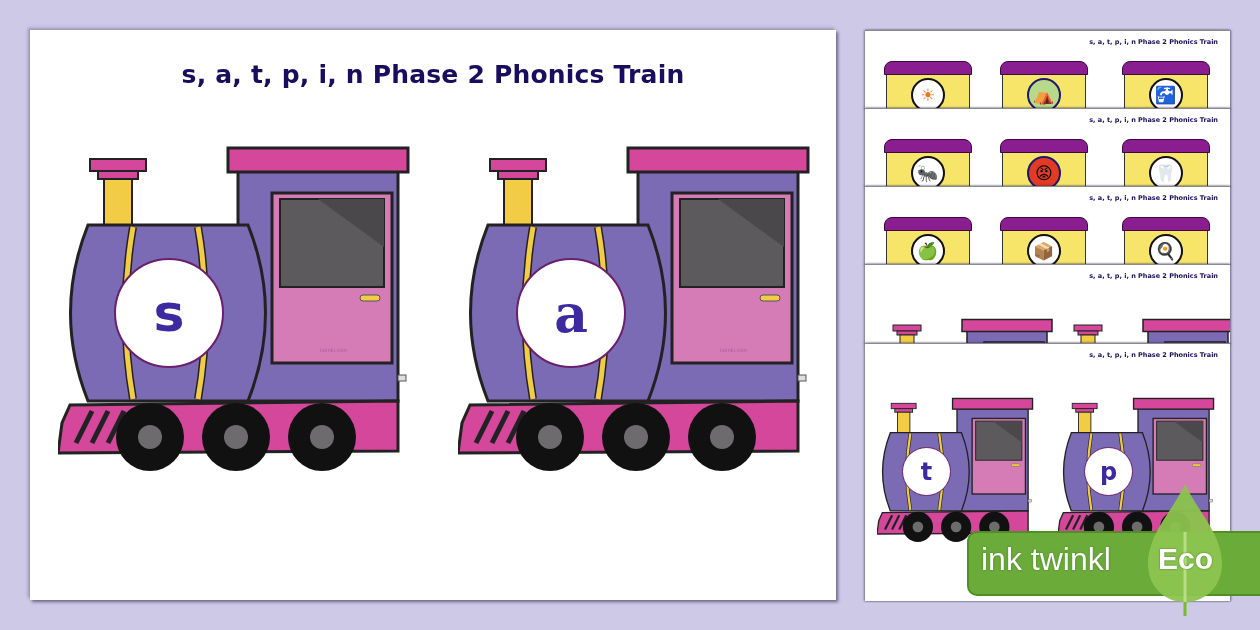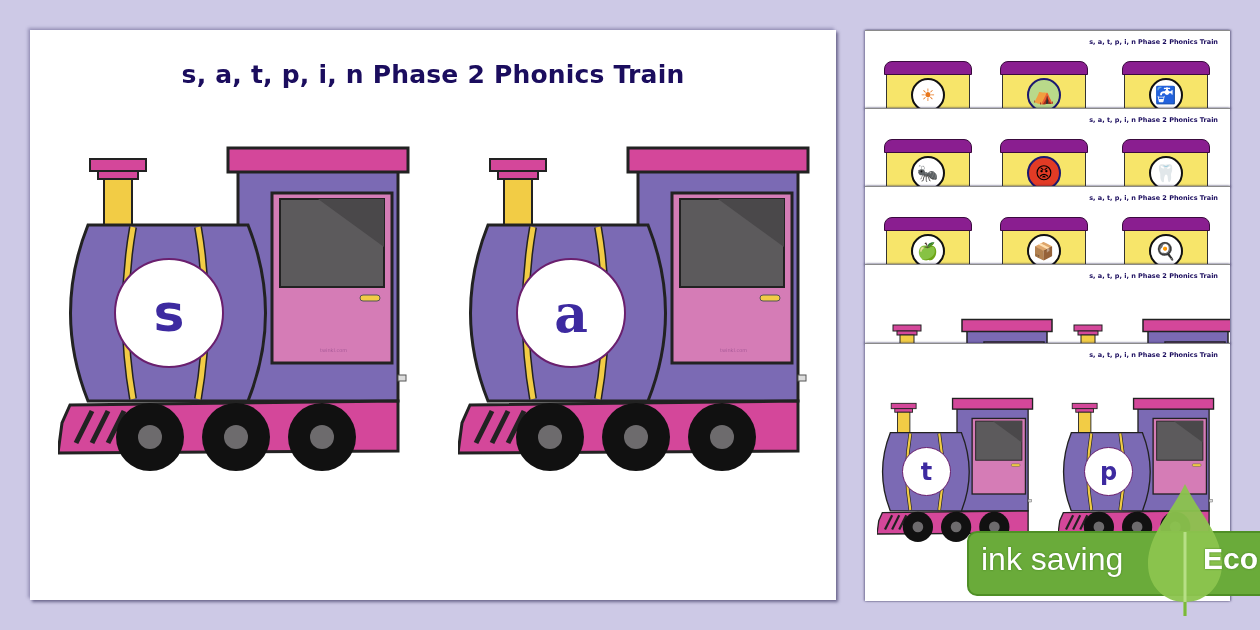--- a/index.html
+++ b/index.html
@@ -65,21 +65,20 @@
   .eco-ink {
     position: absolute; left: 12px; top: 8px; font-size: 32px; color: #fff;
     font-family: "Liberation Sans", sans-serif;
     text-shadow: 0 0 2px #3f7a1d;
   }
   .eco-leaf { position: absolute; left: 1146px; top: 482px; }
   .eco-word {
     position: absolute; left: 1158px; top: 542px; font-size: 30px; font-weight: bold;
     color: #fff; font-family: "Liberation Sans", sans-serif;
     text-shadow: 0 0 2px #3f7a1d;
-    margin-left: 45px;
   }
 </style>
 </head>
 <body>
 
 <svg width="0" height="0" style="position:absolute">
   <defs>
     <g id="engine-shape">
 
       <rect x="32" y="16" width="56" height="12" fill="#d4479a" stroke="#222" stroke-width="2"></rect>
@@ -227,20 +226,20 @@
   </div>
   <div class="engine" style="left:193px; top:52px;">
     <svg width="160" height="148" viewBox="0 0 360 332">
         <use href="#engine-shape"></use>
       </svg>
     <div class="letter-badge" style="left:26px; top:51px; width:47px; height:47px; font-size:24px; border-width:1px;">p</div>
   </div>
 </div>
 
 <div id="eco-badge">
-  <span class="eco-ink">ink saving</span>
+  <span class="eco-ink">ink twinkl</span>
 </div>
 <svg class="eco-leaf" width="78" height="136" viewBox="0 0 78 136">
   <path d="M39,2 C52,30 76,52 76,82 C76,104 60,120 39,120 C18,120 2,104 2,82 C2,52 26,30 39,2 Z" fill="#8cc44e" opacity="0.95"></path>
   <line x1="39" y1="50" x2="39" y2="134" stroke="#b7df86" stroke-width="3"></line>
   <line x1="39" y1="120" x2="39" y2="134" stroke="#7ab83a" stroke-width="3"></line>
 </svg>
 <span class="eco-word">Eco</span>
 
 </body></html>

